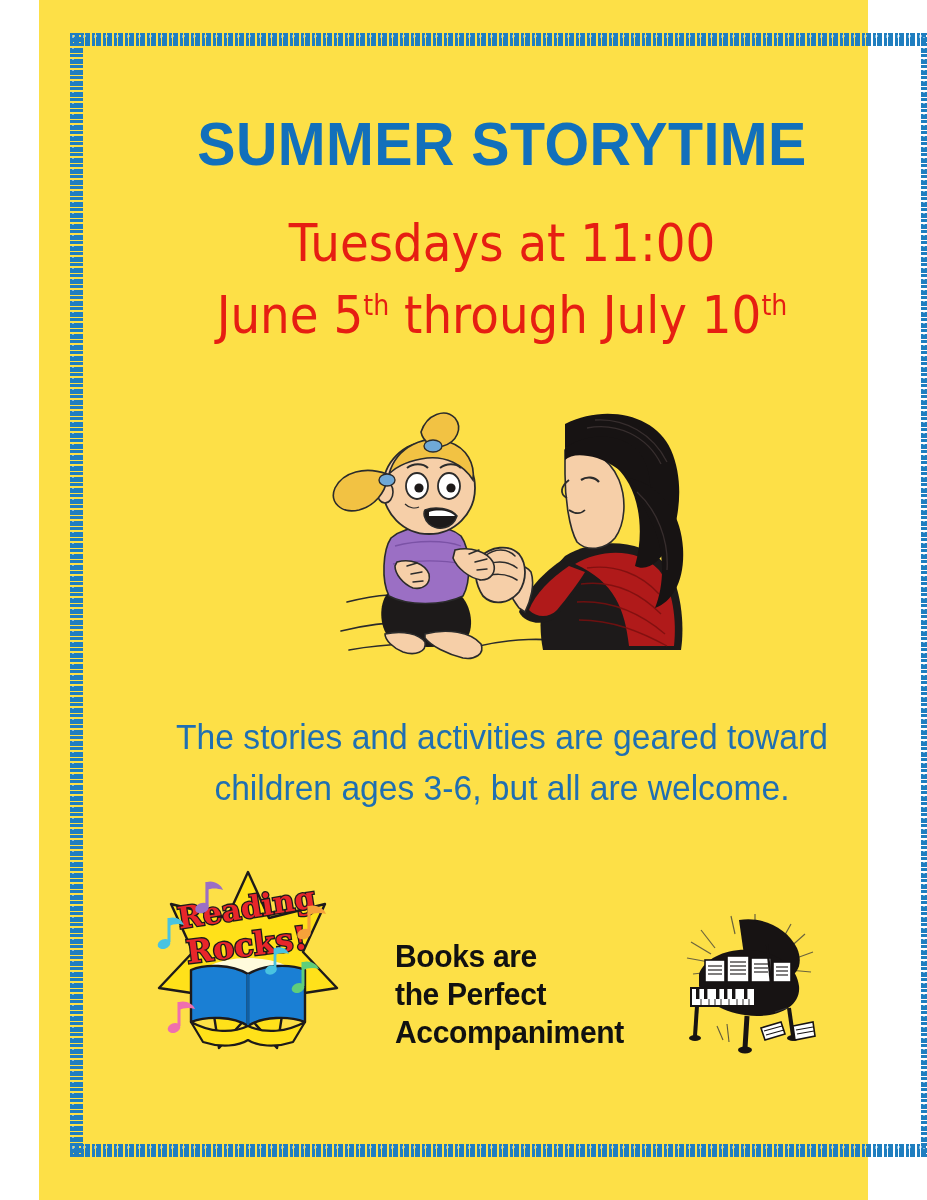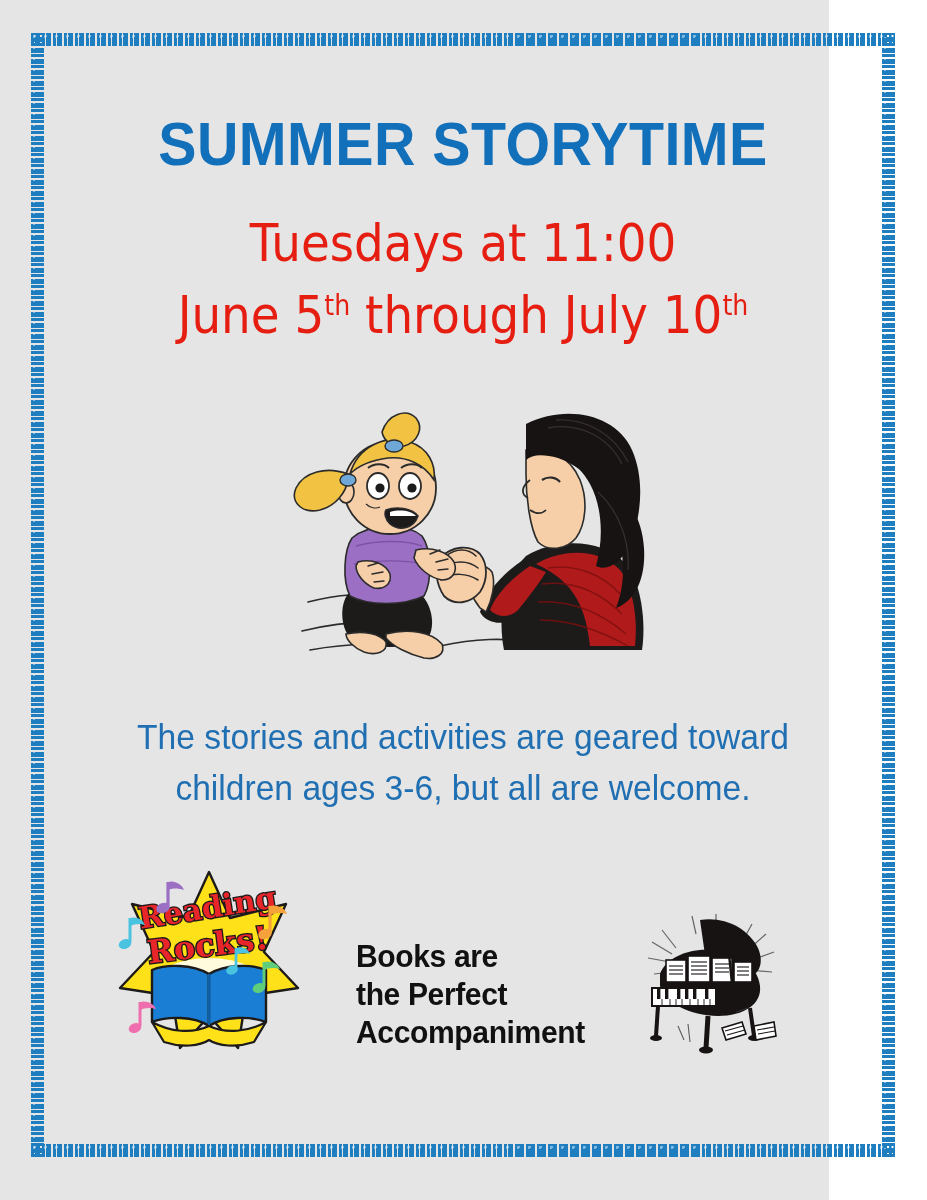--- a/index.html
+++ b/index.html
@@ -12,21 +12,22 @@
     height: 1200px;
     overflow: hidden;
     font-family: "Liberation Sans", sans-serif;
   }
 
   
   .flyer {
     position: relative;
     width: 829px;
     height: 1200px;
-    background: #e5e5e5;
+    background: #fde047;
+    margin-left: 39px;
   }
 
   
   .border-frame {
     position: absolute;
     left: 31px;
     top: 33px;
     width: 864px;
     height: 1124px;
     box-sizing: border-box;

